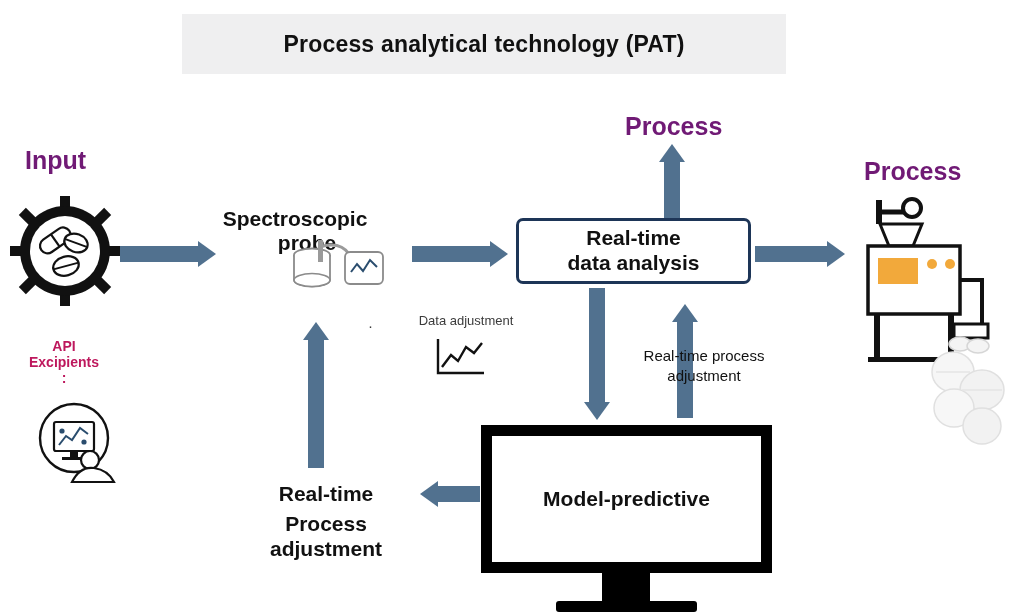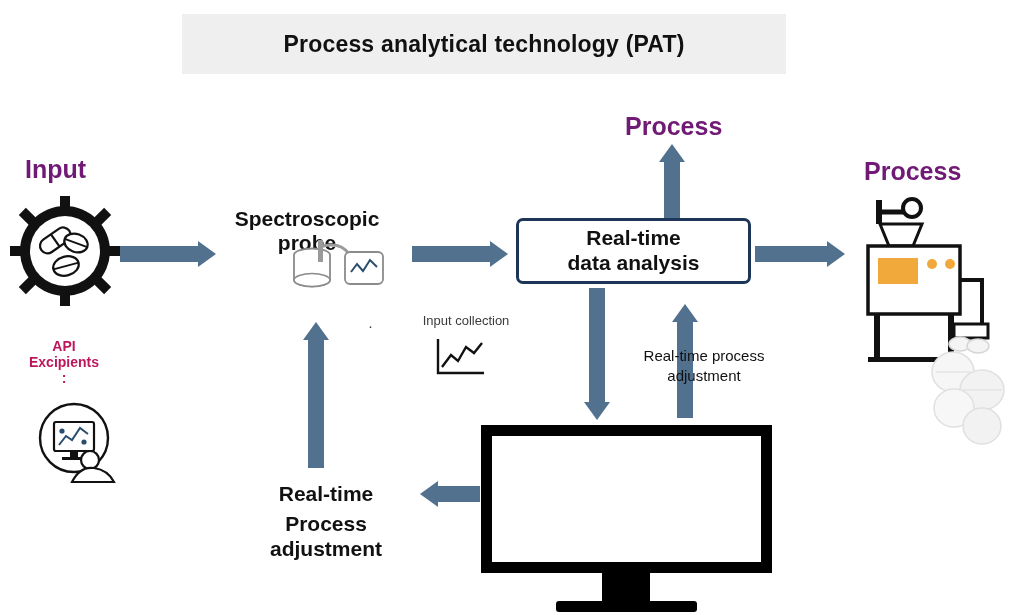--- a/index.html
+++ b/index.html
@@ -152,21 +152,21 @@
   
   .icon-wrap { line-height: 0; }
 </style>
 </head>
 <body>
 
 <div class="abs" id="title-banner">
   <div id="title-text">Process analytical technology (PAT)</div>
 </div>
 
-<div class="abs hdr" style="left:25px; top:155px;">Input</div>
+<div class="abs hdr" style="left:25px; top:146px;">Input</div>
 
 <div class="abs icon-wrap" style="left:10px; top:196px;">
   <svg width="110" height="110" viewBox="0 0 110 110">
     <g fill="#111111">
 
       <g>
         <rect x="50" y="0" width="10" height="16"></rect>
         <rect x="50" y="94" width="10" height="16"></rect>
         <rect x="0" y="50" width="16" height="10"></rect>
         <rect x="94" y="50" width="16" height="10"></rect>
@@ -211,21 +211,21 @@
     <rect x="34" y="59" width="24" height="3" fill="#111111"></rect>
 
     <circle cx="62" cy="62" r="9" fill="#ffffff" stroke="#111111" stroke-width="2.2"></circle>
     <path d="M44 84 q8 -16 22 -14 q14 2 20 14 z" fill="#ffffff" stroke="#111111" stroke-width="2.2"></path>
   </svg>
 </div>
 
 <div class="abs arrow-shaft" style="left:120px; top:246px; width:78px; height:16px;"></div>
 <div class="abs arrow-head ah-right" style="left:198px; top:241px;"></div>
 
-<div class="abs lbl-bold" style="left:212px; top:207px; width:190px;">Spectroscopic</div>
+<div class="abs lbl-bold" style="left:200px; top:207px; width:190px;">Spectroscopic</div>
 <div class="abs lbl-bold" style="left:212px; top:231px; width:190px;">probe</div>
 
 <div class="abs icon-wrap" style="left:288px; top:238px;">
   <svg width="100" height="62" viewBox="0 0 100 62">
 
     <ellipse cx="24" cy="17" rx="18" ry="6.5" fill="#ffffff" stroke="#8b8b8b" stroke-width="1.8"></ellipse>
     <path d="M6 17 V42 a18 6.5 0 0 0 36 0 V17" fill="#ffffff" stroke="#8b8b8b" stroke-width="1.8"></path>
     <ellipse cx="24" cy="42" rx="18" ry="6.5" fill="#ffffff" stroke="#8b8b8b" stroke-width="1.6"></ellipse>
 
     <rect x="30" y="2" width="5" height="22" fill="#9a9a9a"></rect>
@@ -234,21 +234,21 @@
 
     <rect x="57" y="14" width="38" height="32" rx="5" fill="#ffffff" stroke="#8b8b8b" stroke-width="1.8"></rect>
     <polyline points="63,34 69,26 75,33 82,22 89,29" fill="none" stroke="#2a4d6e" stroke-width="2"></polyline>
   </svg>
 </div>
 
 <div class="abs arrow-shaft" style="left:412px; top:246px; width:78px; height:16px;"></div>
 <div class="abs arrow-head ah-right" style="left:490px; top:241px;"></div>
 
 <div class="abs" style="left:368px; top:317px; font-size:15px; color:#3b3b3b;">·</div>
-<div class="abs lbl-tiny" style="left:404px; top:313px; width:124px;">Input collection</div>
+<div class="abs lbl-tiny" style="left:404px; top:313px; width:124px;">Data adjustment</div>
 <div class="abs icon-wrap" style="left:432px; top:335px;">
   <svg width="56" height="44" viewBox="0 0 56 44">
     <polyline points="6,4 6,38 52,38" fill="none" stroke="#111111" stroke-width="2.4"></polyline>
     <polyline points="10,32 19,20 26,26 34,12 42,18 50,8" fill="none" stroke="#111111" stroke-width="2.4"></polyline>
   </svg>
 </div>
 
 <div class="abs" id="rt-box">
   <div>
     <div class="lbl-bold">Real-time</div>
@@ -301,20 +301,21 @@
 
 <div class="abs arrow-shaft" style="left:677px; top:320px; width:16px; height:98px;"></div>
 <div class="abs arrow-head ah-up" style="left:672px; top:304px;"></div>
 
 <div class="abs lbl-mid" style="left:614px; top:346px; width:180px;text-align:center;">Real-time process</div>
 <div class="abs lbl-mid" style="left:614px; top:366px; width:180px;">adjustment</div>
 
 <div class="abs" id="monitor-outer">
   <div id="monitor-screen">
     <div>
+      <div class="lbl-bold">Model-predictive</div>
     </div>
   </div>
 </div>
 <div class="abs" id="monitor-neck"></div>
 <div class="abs" id="monitor-base"></div>
 
 <div class="abs arrow-shaft" style="left:438px; top:486px; width:42px; height:16px;"></div>
 <div class="abs arrow-head ah-left" style="left:420px; top:481px;"></div>
 
 <div class="abs lbl-bold" style="left:236px; top:482px; width:180px;">Real-time</div>

